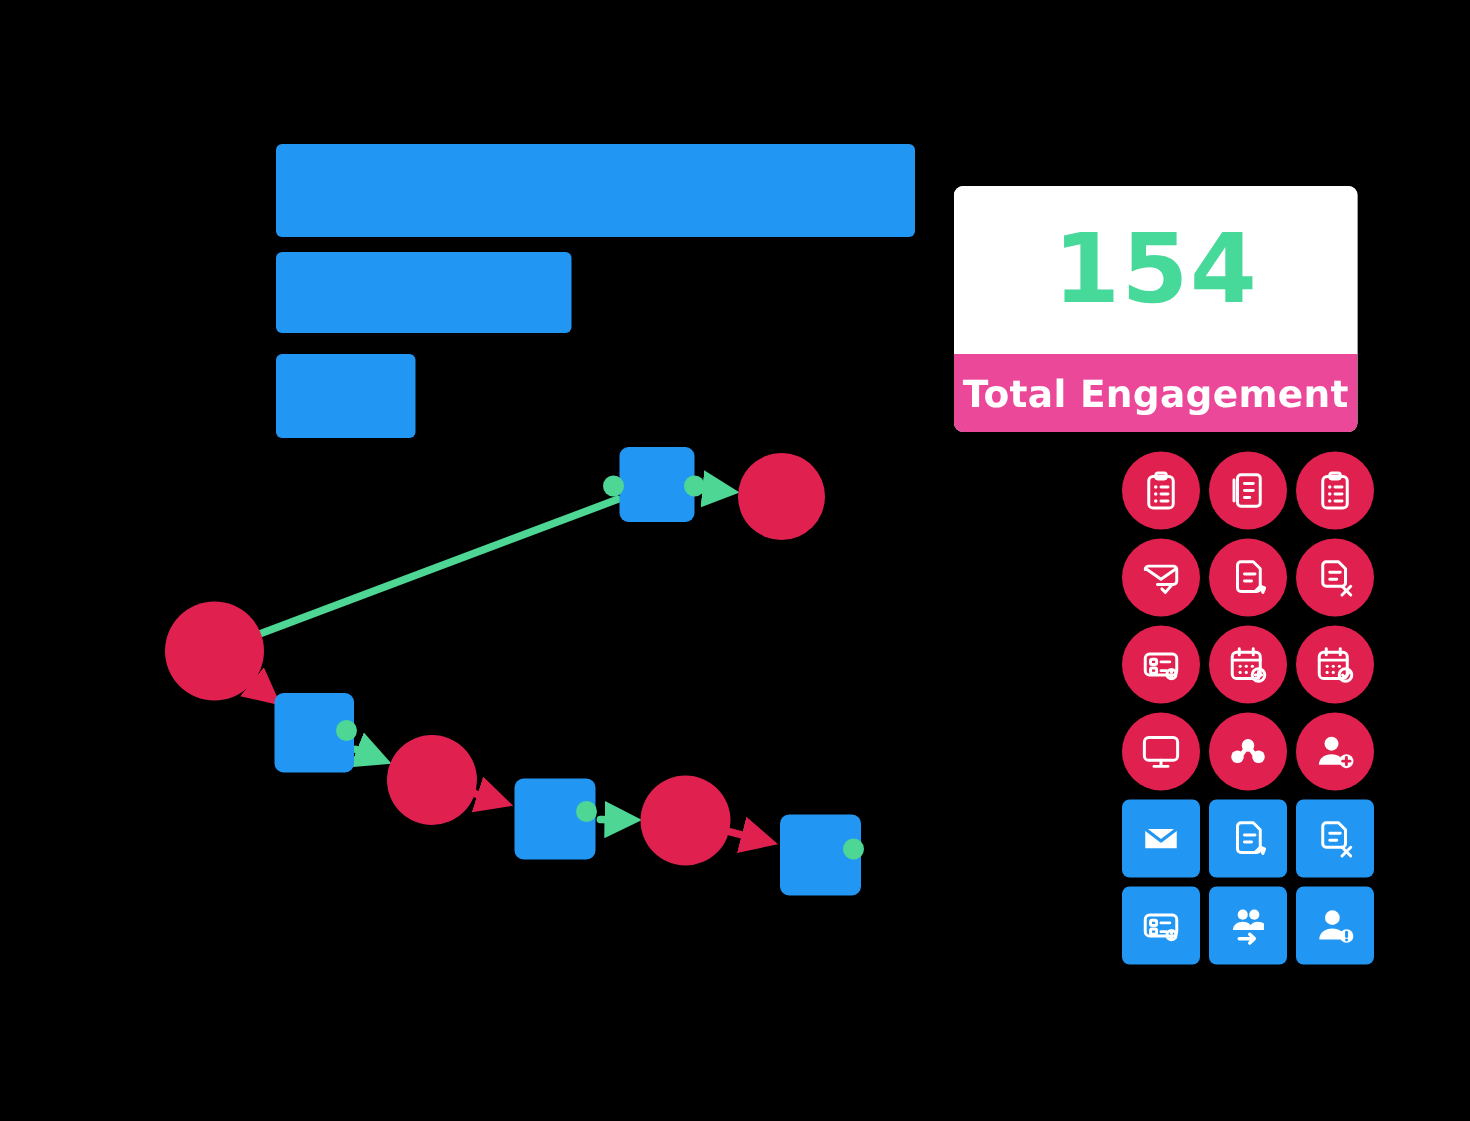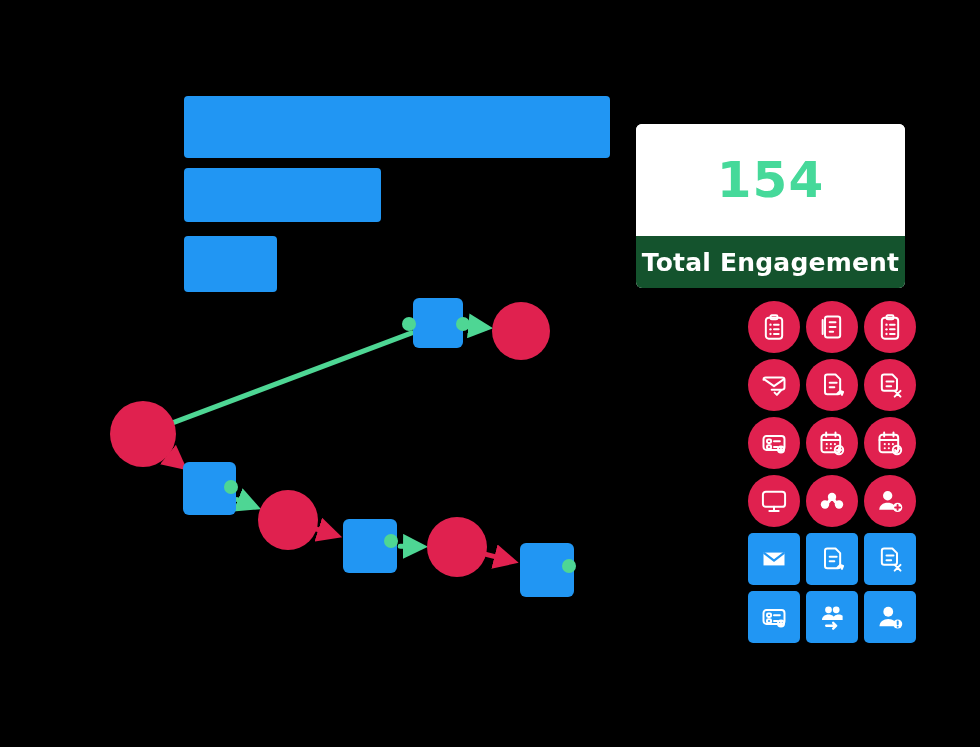--- a/index.html
+++ b/index.html
@@ -17,22 +17,22 @@
   .g-node{position:absolute;}
   .g-circle{border-radius:50%;background:#e0214f;}
   .g-square{background:#2196f3;border-radius:6px;}
   .g-dot{position:absolute;width:14px;height:14px;border-radius:50%;background:#4ed694;}
 
   
   #kpi-card{position:absolute;left:636px;top:124px;width:269px;height:164px;
             background:#fff;border-radius:6px;overflow:hidden;
             display:flex;flex-direction:column;}
   #kpi-value-wrap{flex:1;display:flex;align-items:center;justify-content:center;background:#fff;}
-  #kpi-value{font-size:50px;font-weight:bold;color:#46d99a;letter-spacing:1px;line-height:1;}
-  #kpi-label-wrap{height:52px;background:#14532d;display:flex;align-items:center;justify-content:center;}
+  #kpi-value{font-size:64px;font-weight:bold;color:#46d99a;letter-spacing:1px;line-height:1;}
+  #kpi-label-wrap{height:52px;background:#ec4899;display:flex;align-items:center;justify-content:center;}
   #kpi-label{font-size:25px;font-weight:bold;color:#fff;letter-spacing:.2px;}
 
   
   #icon-grid{position:absolute;left:748px;top:301px;display:grid;
              grid-template-columns:repeat(3,52px);grid-auto-rows:52px;
              column-gap:6px;row-gap:6px;}
   .icon-cell{width:52px;height:52px;display:flex;align-items:center;justify-content:center;}
   .icon-cell.red{background:#e0214f;border-radius:50%;}
   .icon-cell.blue{background:#2196f3;border-radius:5px;}
   .icon-cell svg{width:28px;height:28px;display:block;}

